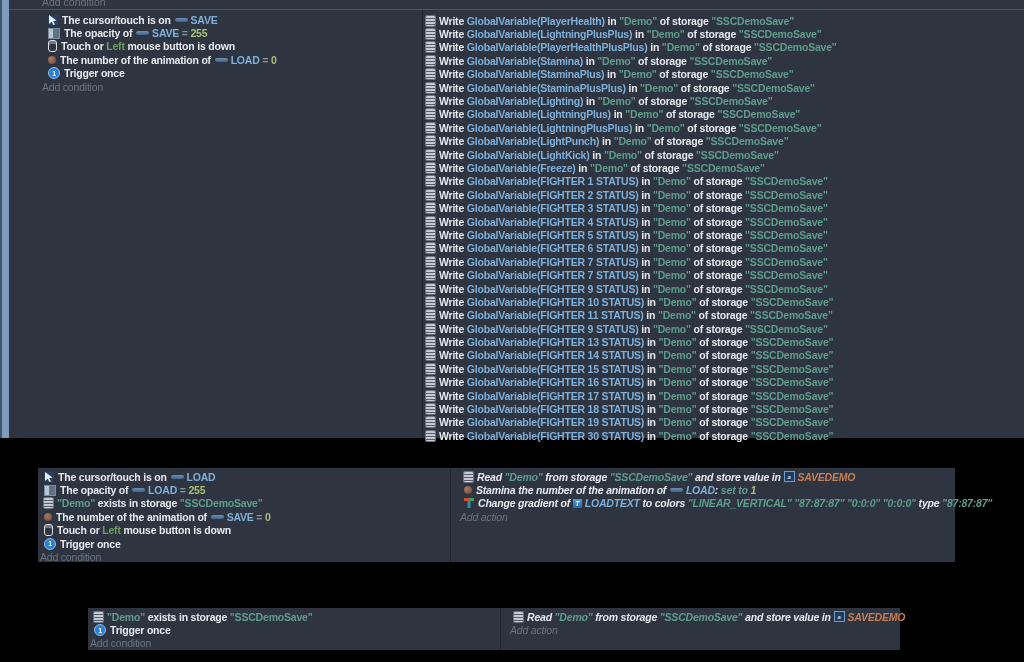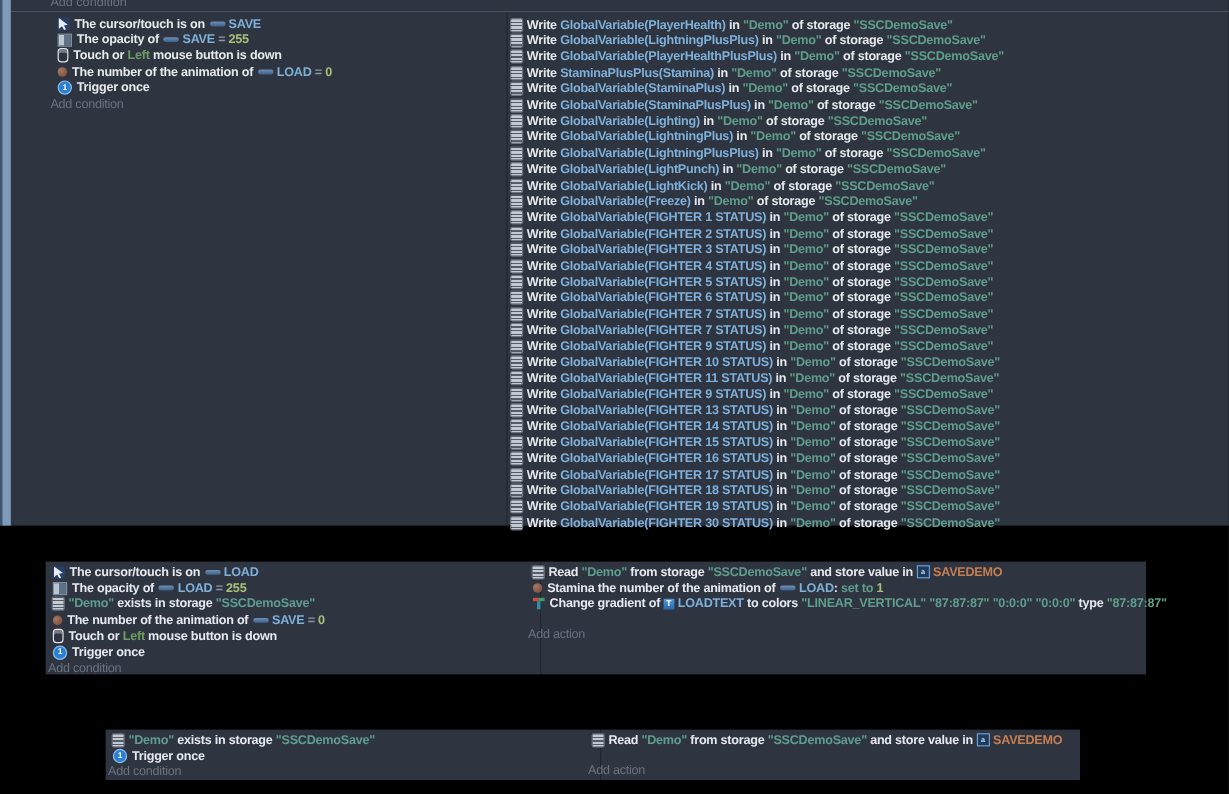--- a/index.html
+++ b/index.html
@@ -60,22 +60,22 @@
   #bar-dark{position:absolute;left:0;top:0;width:2px;height:438px;background:#3c566d;z-index:4;}
   #bar-light{position:absolute;left:2px;top:0;width:7px;height:438px;background:#7e9cb9;z-index:4;}
   #b1-conds{position:absolute;left:48px;top:3px;}
   #b1-conds .add-row{margin-left:-6px;}
   #b1-acts{position:absolute;left:426px;top:4px;}
   .col-divider{position:absolute;top:0;bottom:0;width:1px;background:rgba(0,0,0,0.28);}
   #block2{left:38px;top:468px;width:917px;height:94px;}
   #block3{left:88px;top:608px;width:812px;height:42px;}
   .conds{position:absolute;left:6px;top:2px;}
   .conds .add-row{margin-left:-4px;}
-  .acts{position:absolute;left:406px;top:2px;}
-  .acts .add-row{margin-left:-4px;margin-top:12px;}
+  .acts{position:absolute;left:426px;top:2px;font-style:italic;}
+  .acts .add-row{margin-left:-4px;}
 </style>
 </head>
 <body>
 
 <div>
 
   <div id="partial-row">
     <span>Add condition</span>
   </div>
 
@@ -147,21 +147,21 @@
             <span class="seg seg-text">Write </span>
             <span class="seg seg-object">GlobalVariable(PlayerHealthPlusPlus)</span>
             <span class="seg seg-text"> in </span>
             <span class="seg seg-string">"Demo"</span>
             <span class="seg seg-text"> of storage </span>
             <span class="seg seg-string">"SSCDemoSave"</span>
           </div>
           <div class="row">
             <span class="ic ic-storage"></span>
             <span class="seg seg-text">Write </span>
-            <span class="seg seg-object">StaminaPlusPlus(Stamina)</span>
+            <span class="seg seg-object">GlobalVariable(Stamina)</span>
             <span class="seg seg-text"> in </span>
             <span class="seg seg-string">"Demo"</span>
             <span class="seg seg-text"> of storage </span>
             <span class="seg seg-string">"SSCDemoSave"</span>
           </div>
           <div class="row">
             <span class="ic ic-storage"></span>
             <span class="seg seg-text">Write </span>
             <span class="seg seg-object">GlobalVariable(StaminaPlus)</span>
             <span class="seg seg-text"> in </span>

